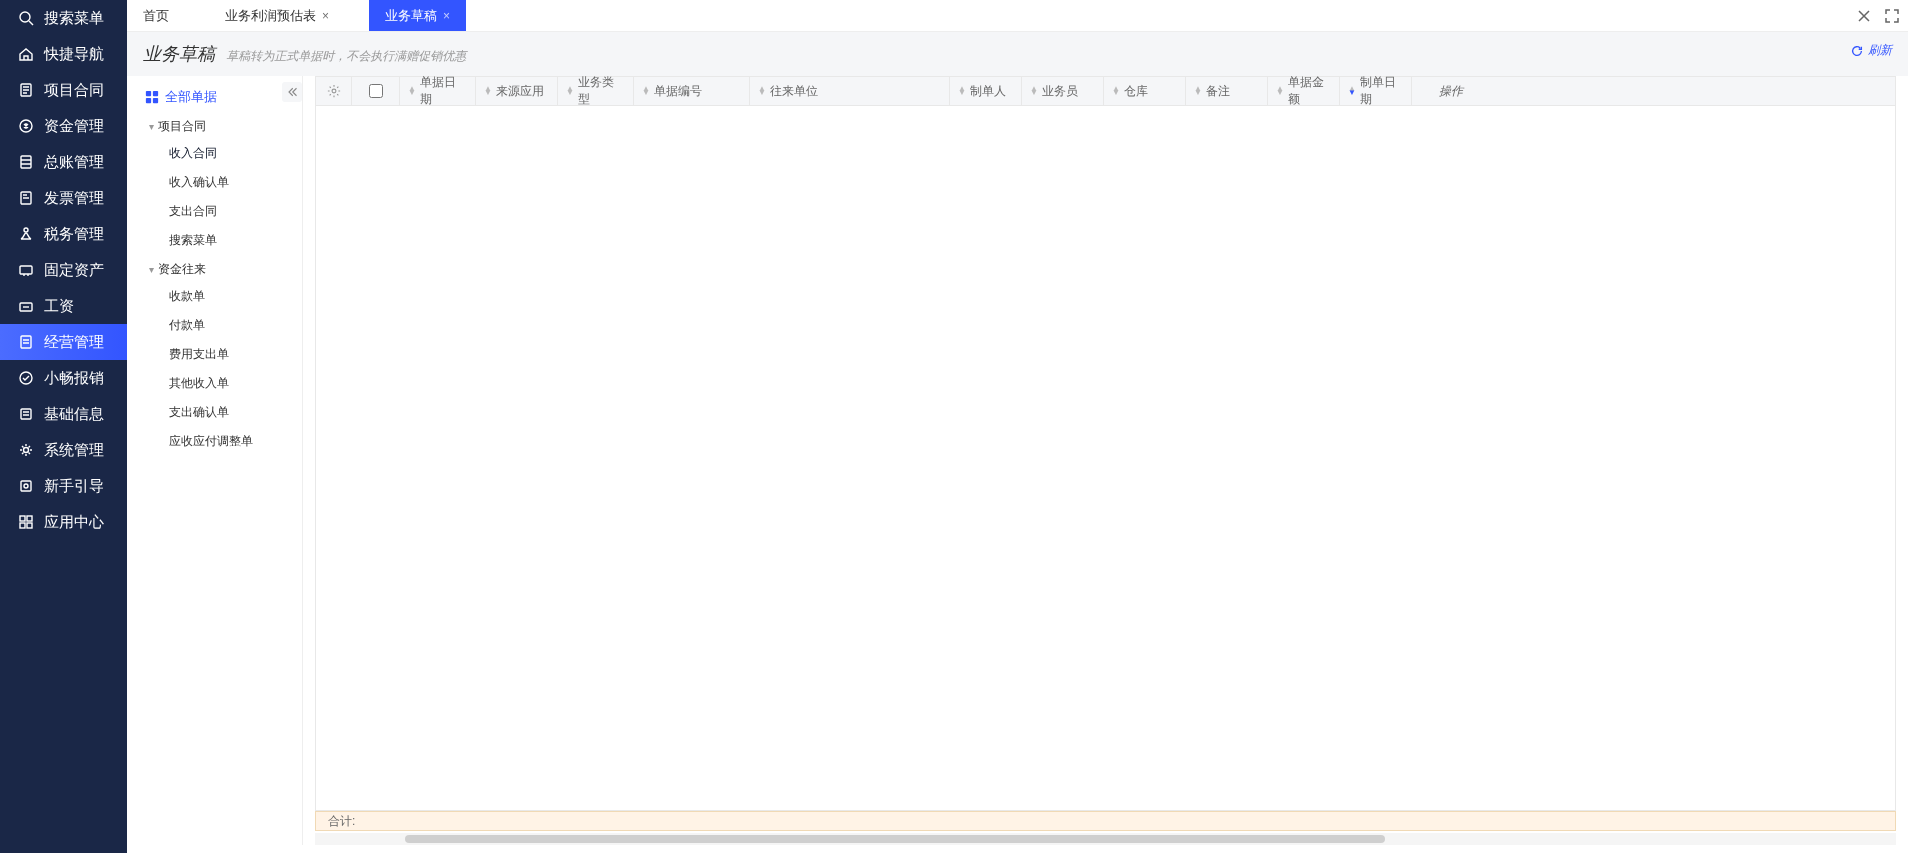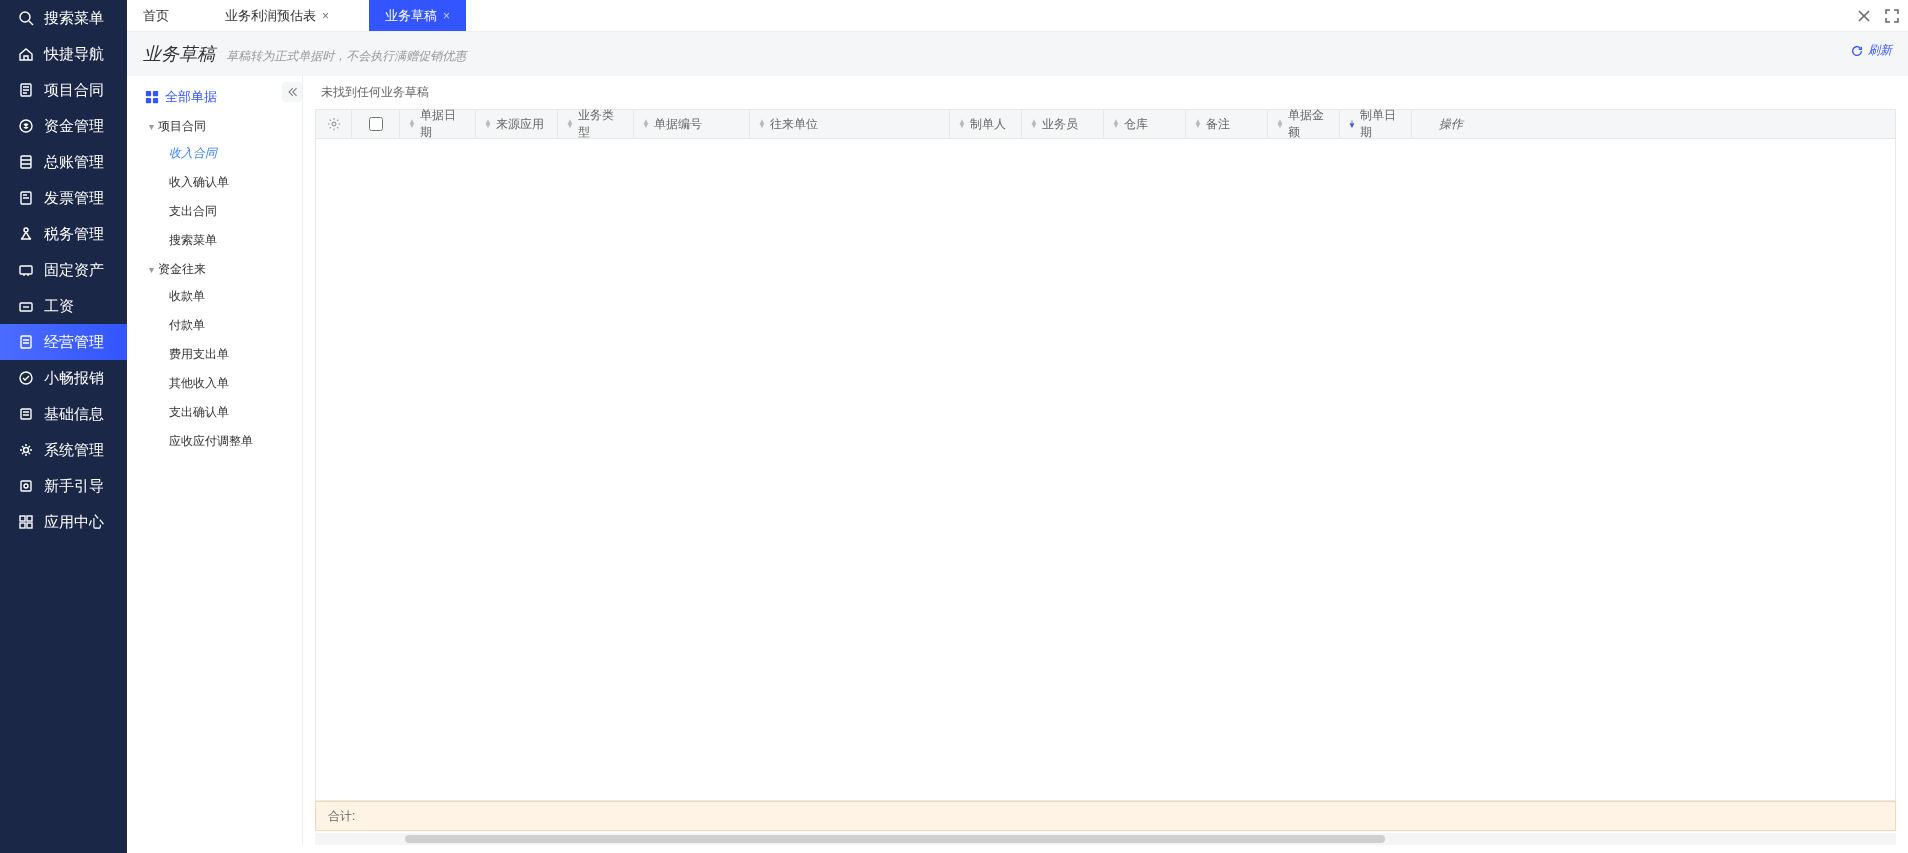--- a/index.html
+++ b/index.html
@@ -35,35 +35,35 @@
 .content{flex:1;display:flex;min-height:0;padding:0 12px 8px 8px;}
 
 
 .sec-nav{width:168px;border-right:1px solid #eee;padding-top:6px;position:relative;flex-shrink:0;}
 .sec-nav-collapse{position:absolute;top:6px;right:0;width:20px;height:20px;background:#f5f6f8;border-radius:3px;display:flex;align-items:center;justify-content:center;cursor:pointer;color:#666;}
 .sec-nav-title{display:flex;align-items:center;padding:6px 10px;font-size:13px;color:#3355ff;}
 .sec-nav-title .grid-ic{width:14px;height:14px;margin-right:6px;}
 .sec-group{padding:6px 14px 4px;font-size:12px;color:#333;display:flex;align-items:center;cursor:pointer;}
 .sec-group .chev{margin-right:4px;color:#999;font-size:10px;}
 .sec-item{padding:6px 14px 6px 34px;font-size:12px;color:#333;cursor:pointer;}
-.sec-item.active{color:#3b82f6;font-style:italic;}
+.sec-item.active{color:#0f172a;}
 
 
 .table-area{flex:1;display:flex;flex-direction:column;min-width:0;padding-left:12px;}
 .empty-msg{padding:8px 6px;font-size:12px;color:#666;}
 .grid-header{display:flex;background:#f5f6f8;border:1px solid #e8e8e8;height:30px;align-items:stretch;}
 .gh-cell{display:flex;align-items:center;border-right:1px solid #e8e8e8;padding:0 8px;font-size:12px;color:#666;position:relative;}
 .gh-cell:last-child{border-right:none;font-style:italic;}
 .sort-ic{display:inline-flex;flex-direction:column;margin-right:4px;line-height:4px;font-size:8px;color:#bbb;}
 .sort-ic .d{color:#3355ff;}
 .gh-check{width:48px;justify-content:center;}
 .gh-gear{width:36px;justify-content:center;}
 .gear-svg{width:14px;height:14px;stroke:#999;fill:none;stroke-width:1.3;}
 .grid-body{flex:1;border:1px solid #e8e8e8;border-top:none;overflow:hidden;position:relative;}
-.grid-footer{height:30px;background:#fff3e6;border:1px solid #f0d9b5;display:flex;align-items:center;padding:0 12px;font-size:12px;color:#666;margin-top:0;}
+.grid-footer{height:20px;background:#fff3e6;border:1px solid #f0d9b5;display:flex;align-items:center;padding:0 12px;font-size:12px;color:#666;margin-top:0;}
 .hscroll{height:12px;background:#f5f5f5;position:relative;margin-top:2px;}
 .hscroll-thumb{position:absolute;left:90px;top:2px;height:8px;width:980px;background:#cfcfcf;border-radius:4px;}
 
 input[type=checkbox]{width:14px;height:14px;}
 </style>
 </head>
 <body>
 
 <div class="app">
 
@@ -283,21 +283,20 @@
             <div class="sec-item">收款单</div>
             <div class="sec-item">付款单</div>
             <div class="sec-item">费用支出单</div>
             <div class="sec-item">其他收入单</div>
             <div class="sec-item">支出确认单</div>
             <div class="sec-item">应收应付调整单</div>
           </div>
       </div>
 
       <div class="table-area">
-        <div class="empty-msg">未找到任何业务草稿</div>
         <div class="grid-header">
           <div class="gh-cell gh-gear">
             <svg class="gear-svg" viewBox="0 0 16 16">
                 <circle cx="8" cy="8" r="2.2"></circle>
                 <path d="M8 1v2M8 13v2M1 8h2M13 8h2M3 3l1.4 1.4M11.6 11.6L13 13M13 3l-1.4 1.4M4.4 11.6L3 13"></path>
               </svg>
           </div>
           <div class="gh-cell gh-check">
             <input type="checkbox" style="">
           </div>

